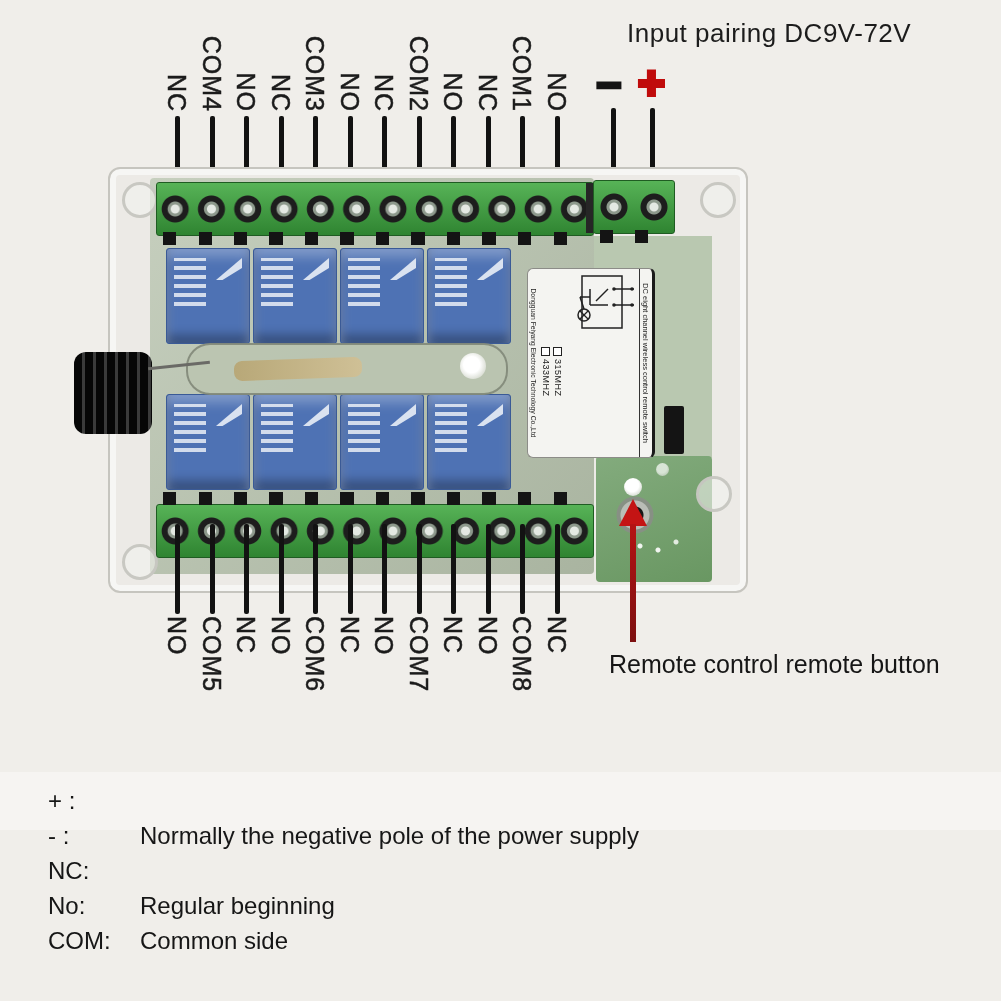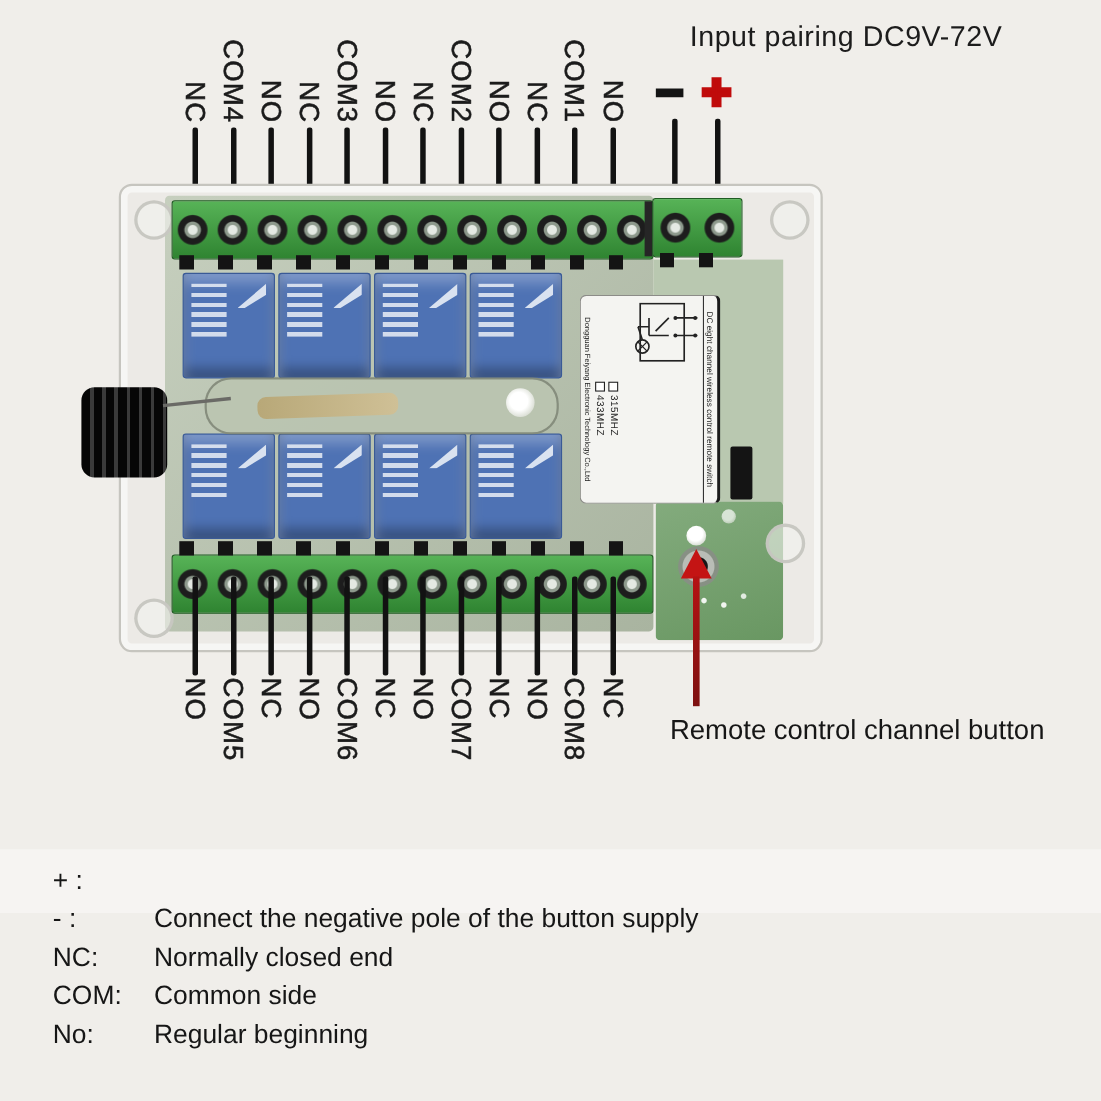--- a/index.html
+++ b/index.html
@@ -333,37 +333,36 @@
   <div class="vlabel bottom" style="left:363px; top:616px;">NC</div>
   <div class="vlabel bottom" style="left:397px; top:616px;">NO</div>
   <div class="vlabel bottom" style="left:432px; top:616px;">COM7</div>
   <div class="vlabel bottom" style="left:466px; top:616px;">NC</div>
   <div class="vlabel bottom" style="left:501px; top:616px;">NO</div>
   <div class="vlabel bottom" style="left:535px; top:616px;">COM8</div>
   <div class="vlabel bottom" style="left:570px; top:616px;">NC</div>
 
   <div class="arrow-head"></div>
   <div class="arrow-line"></div>
-  <div class="pairing-note">Remote control channel button</div>
+  <div class="pairing-note">Remote control remote button</div>
 
   <div class="legend">
     <div class="legend-row">
       <span class="legend-key">+ :</span>
     </div>
     <div class="legend-row">
       <span class="legend-key">- :</span>
-      <span class="legend-value">Connect the negative pole of the button supply</span>
+      <span class="legend-value">Normally the negative pole of the power supply</span>
     </div>
     <div class="legend-row">
       <span class="legend-key">NC:</span>
-      <span class="legend-value">Normally closed end</span>
+    </div>
+    <div class="legend-row">
+      <span class="legend-key">No:</span>
+      <span class="legend-value">Regular beginning</span>
     </div>
     <div class="legend-row">
       <span class="legend-key">COM:</span>
       <span class="legend-value">Common side</span>
     </div>
-    <div class="legend-row">
-      <span class="legend-key">No:</span>
-      <span class="legend-value">Regular beginning</span>
-    </div>
   </div>
 
 </div>
 
 </body></html>

